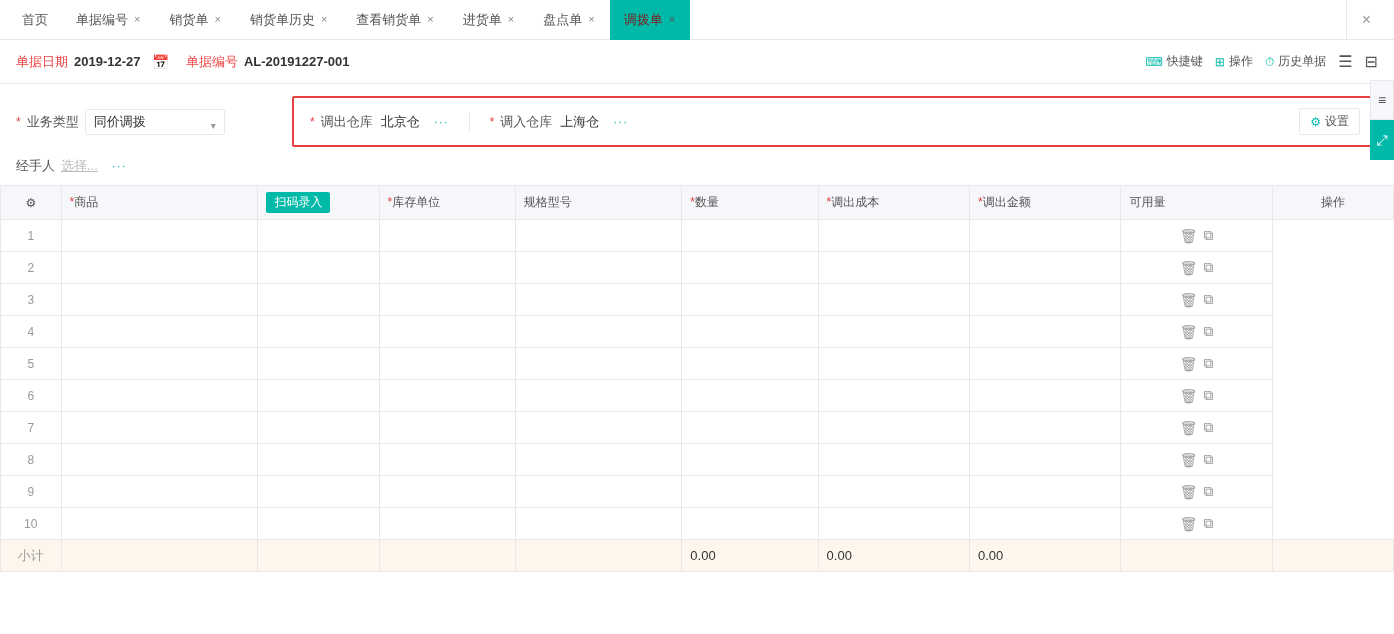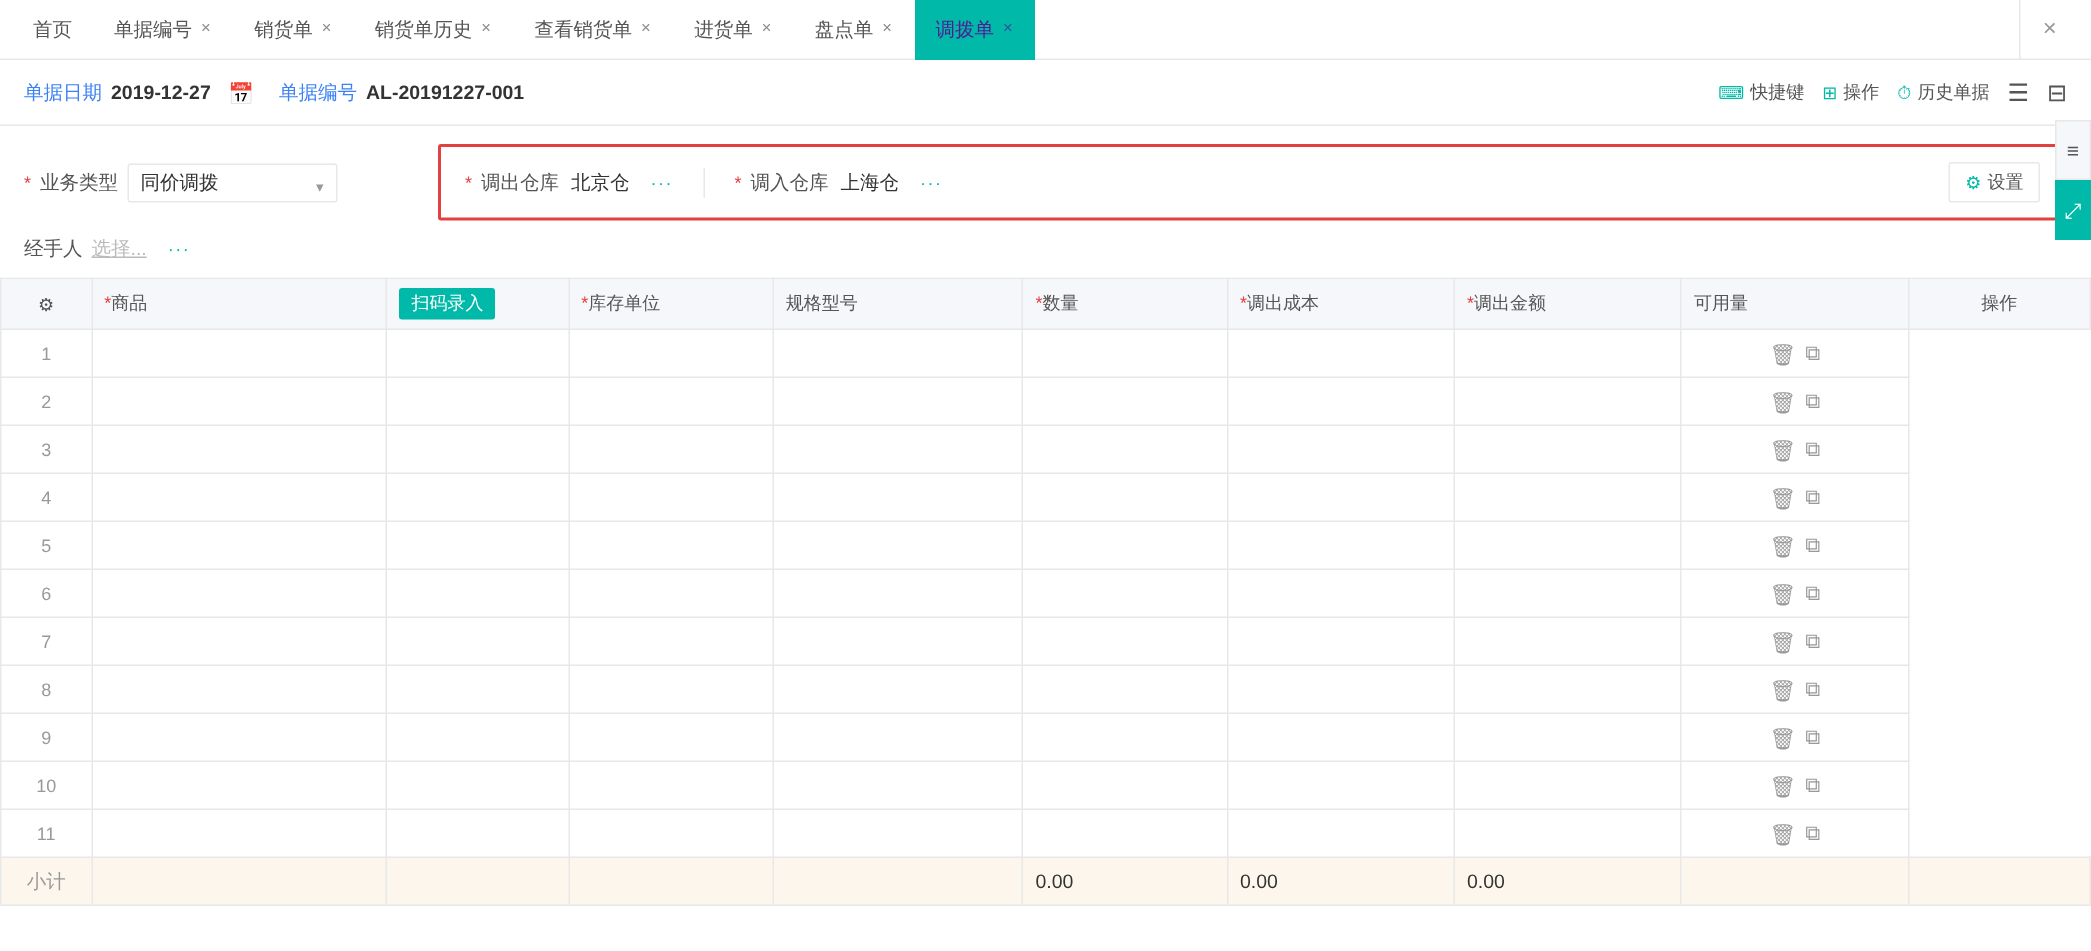--- a/index.html
+++ b/index.html
@@ -11,21 +11,21 @@
       border-bottom: 1px solid #e8e8e8; background: #fff;
       padding: 0 8px;
     }
     .tab-item {
       display: flex; align-items: center; padding: 0 14px; height: 40px;
       cursor: pointer; font-size: 13px; color: #555;
       border-right: 1px solid transparent;
       white-space: nowrap;
     }
     .tab-item.active {
-      background: #00b9a8; color: #4c1d95; border-radius: 0;
+      background: #00b9a8; color: #7f1d1d; border-radius: 0;
     }
     .tab-close {
       margin-left: 6px; font-size: 11px; cursor: pointer;
       opacity: 0.7; line-height: 1;
     }
     .tab-home { font-size: 13px; color: #555; padding: 0 14px; cursor: pointer; }
     .window-close {
       margin-left: auto; width: 40px; height: 40px;
       display: flex; align-items: center; justify-content: center;
       cursor: pointer; font-size: 16px; color: #999;
@@ -34,21 +34,21 @@
 
     
     .toolbar {
       display: flex; align-items: center; height: 44px;
       padding: 0 16px; border-bottom: 1px solid #e8e8e8;
       background: #fff;
     }
     .toolbar-left { display: flex; align-items: center; gap: 16px; }
     .toolbar-right { margin-left: auto; display: flex; align-items: center; gap: 12px; font-size: 12px; color: #555; }
     .toolbar-item { display: flex; align-items: center; gap: 4px; cursor: pointer; }
-    .field-label { color: #3b82f6; font-size: 13px; }
+    .field-label { color: #ef4444; font-size: 13px; }
     .field-value { color: #333; font-size: 13px; font-weight: bold; }
     .doc-date-icon { color: #00b9a8; margin-left: 6px; cursor: pointer; font-size: 14px; }
 
     
     .form-area {
       padding: 12px 16px 0 16px;
       background: #fff;
     }
     .form-row { display: flex; align-items: center; margin-bottom: 10px; gap: 0; }
 
@@ -481,36 +481,20 @@
           <td></td>
           <td></td>
           <td></td>
           <td>
             <div class="action-cell">
       <span class="action-icon" title="删除">🗑</span>
       <span class="action-icon" title="复制">⧉</span>
     </div>
           </td>
         </tr>
-        <tr>
-          <td class="row-num">11</td>
-          <td></td>
-          <td></td>
-          <td></td>
-          <td></td>
-          <td></td>
-          <td></td>
-          <td></td>
-          <td>
-            <div class="action-cell">
-      <span class="action-icon" title="删除">🗑</span>
-      <span class="action-icon" title="复制">⧉</span>
-    </div>
-          </td>
-        </tr>
         <tr class="subtotal-row">
           <td class="subtotal-label row-num">小计</td>
           <td></td>
           <td></td>
           <td></td>
           <td></td>
           <td class="subtotal-value">0.00</td>
           <td class="subtotal-value">0.00</td>
           <td class="subtotal-value">0.00</td>
           <td></td>

